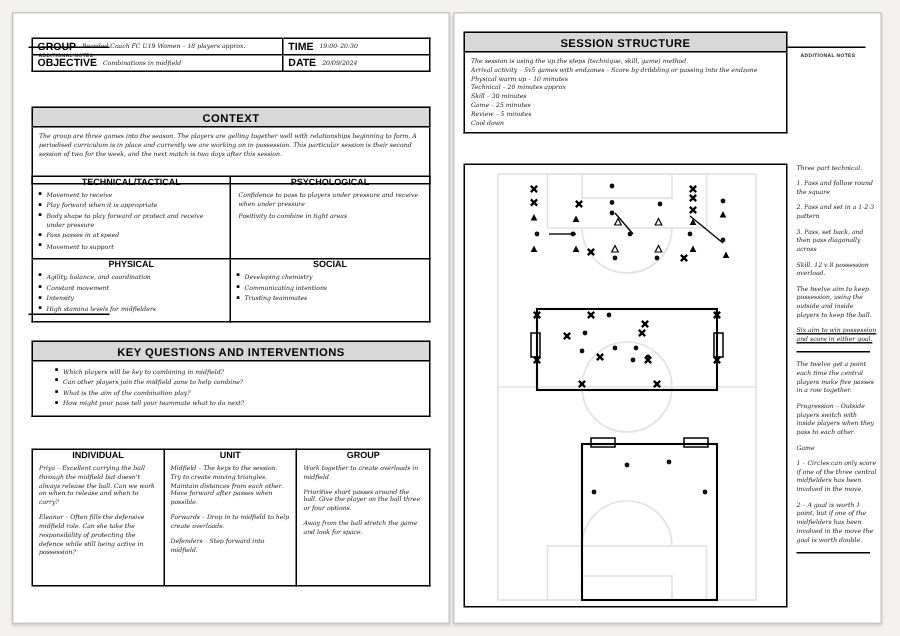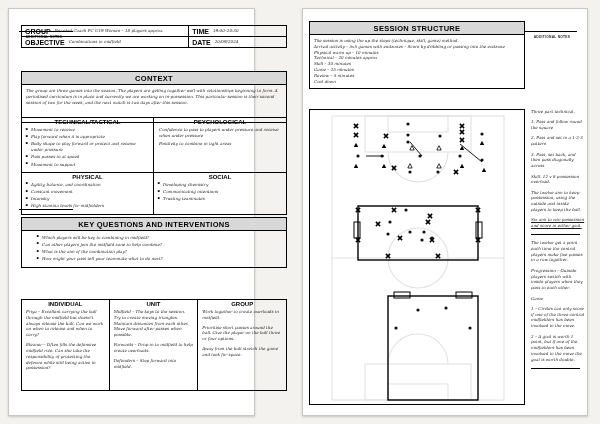--- a/index.html
+++ b/index.html
@@ -9,21 +9,21 @@
     font-family: "Liberation Sans", sans-serif;
     overflow: hidden;
     position: relative;
   }
   .page {
     position: absolute; top: 8px; height: 408px;
     background: #ffffff;
     border: 1px solid #c9c7c2;
     box-shadow: 0 1px 2px rgba(0,0,0,.18);
   }
-  #page-left { left: 8px; width: 247px; }
+  #page-left { left: 8px; width: 292px; }
   #page-right { left: 302px; width: 286px; }
 
   
   .hdr {
     background: #d8d8d8;
     border: 1px solid #000;
     text-align: center;
     font-weight: bold;
     font-size: 7.5px;
     letter-spacing: .3px;
@@ -154,21 +154,21 @@
     <div class="q" style="border-top:none;border-left:none;">
       <div class="subhdr">SOCIAL</div>
       <ul class="b hw">
         <li>Developing chemistry</li>
         <li>Communicating intentions</li>
         <li>Trusting teammates</li>
       </ul>
     </div>
   </div>
 
-  <div class="lp" style="top:208px;">
+  <div class="lp" style="top:218px;">
     <div class="hdr">KEY QUESTIONS AND INTERVENTIONS</div>
     <div class="kq-body" style="min-height:36px;">
       <ul class="b hw" style="padding-left:16px;">
         <li>Which players will be key to combining in midfield?</li>
         <li>Can other players join the midfield zone to help combine?</li>
         <li>What is the aim of the combination play?</li>
         <li>How might your pass tell your teammate what to do next?</li>
       </ul>
     </div>
   </div>

